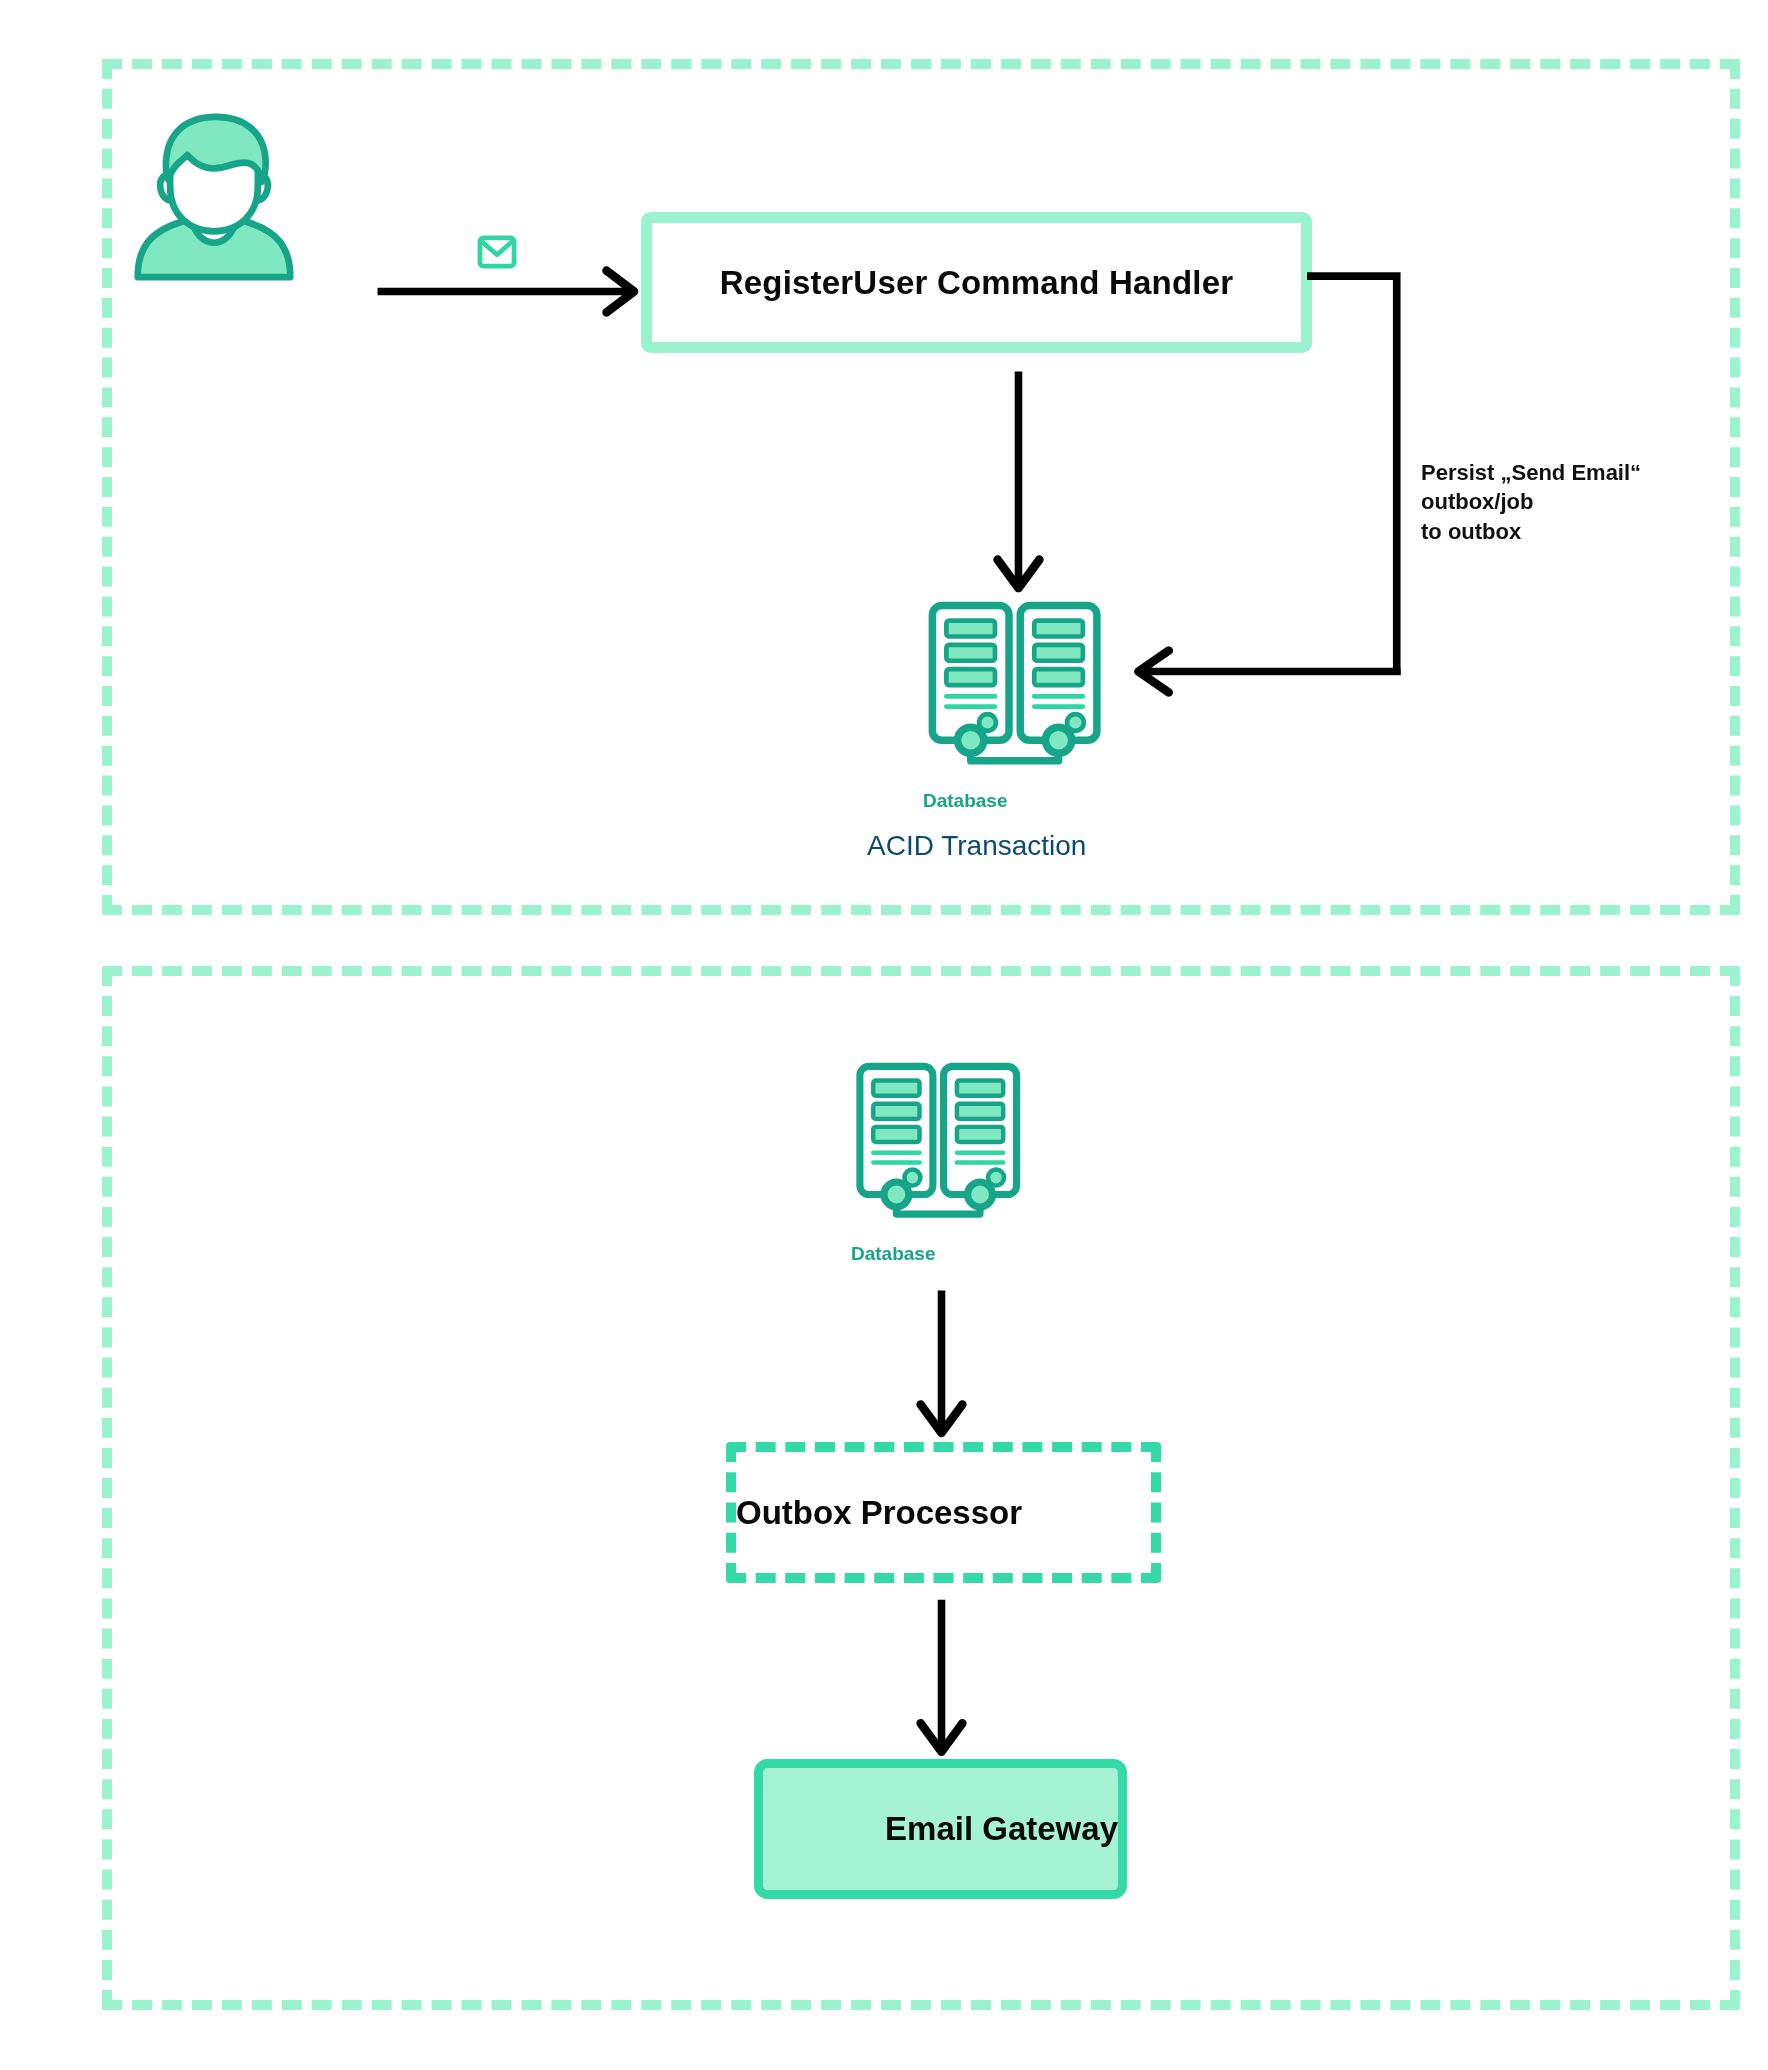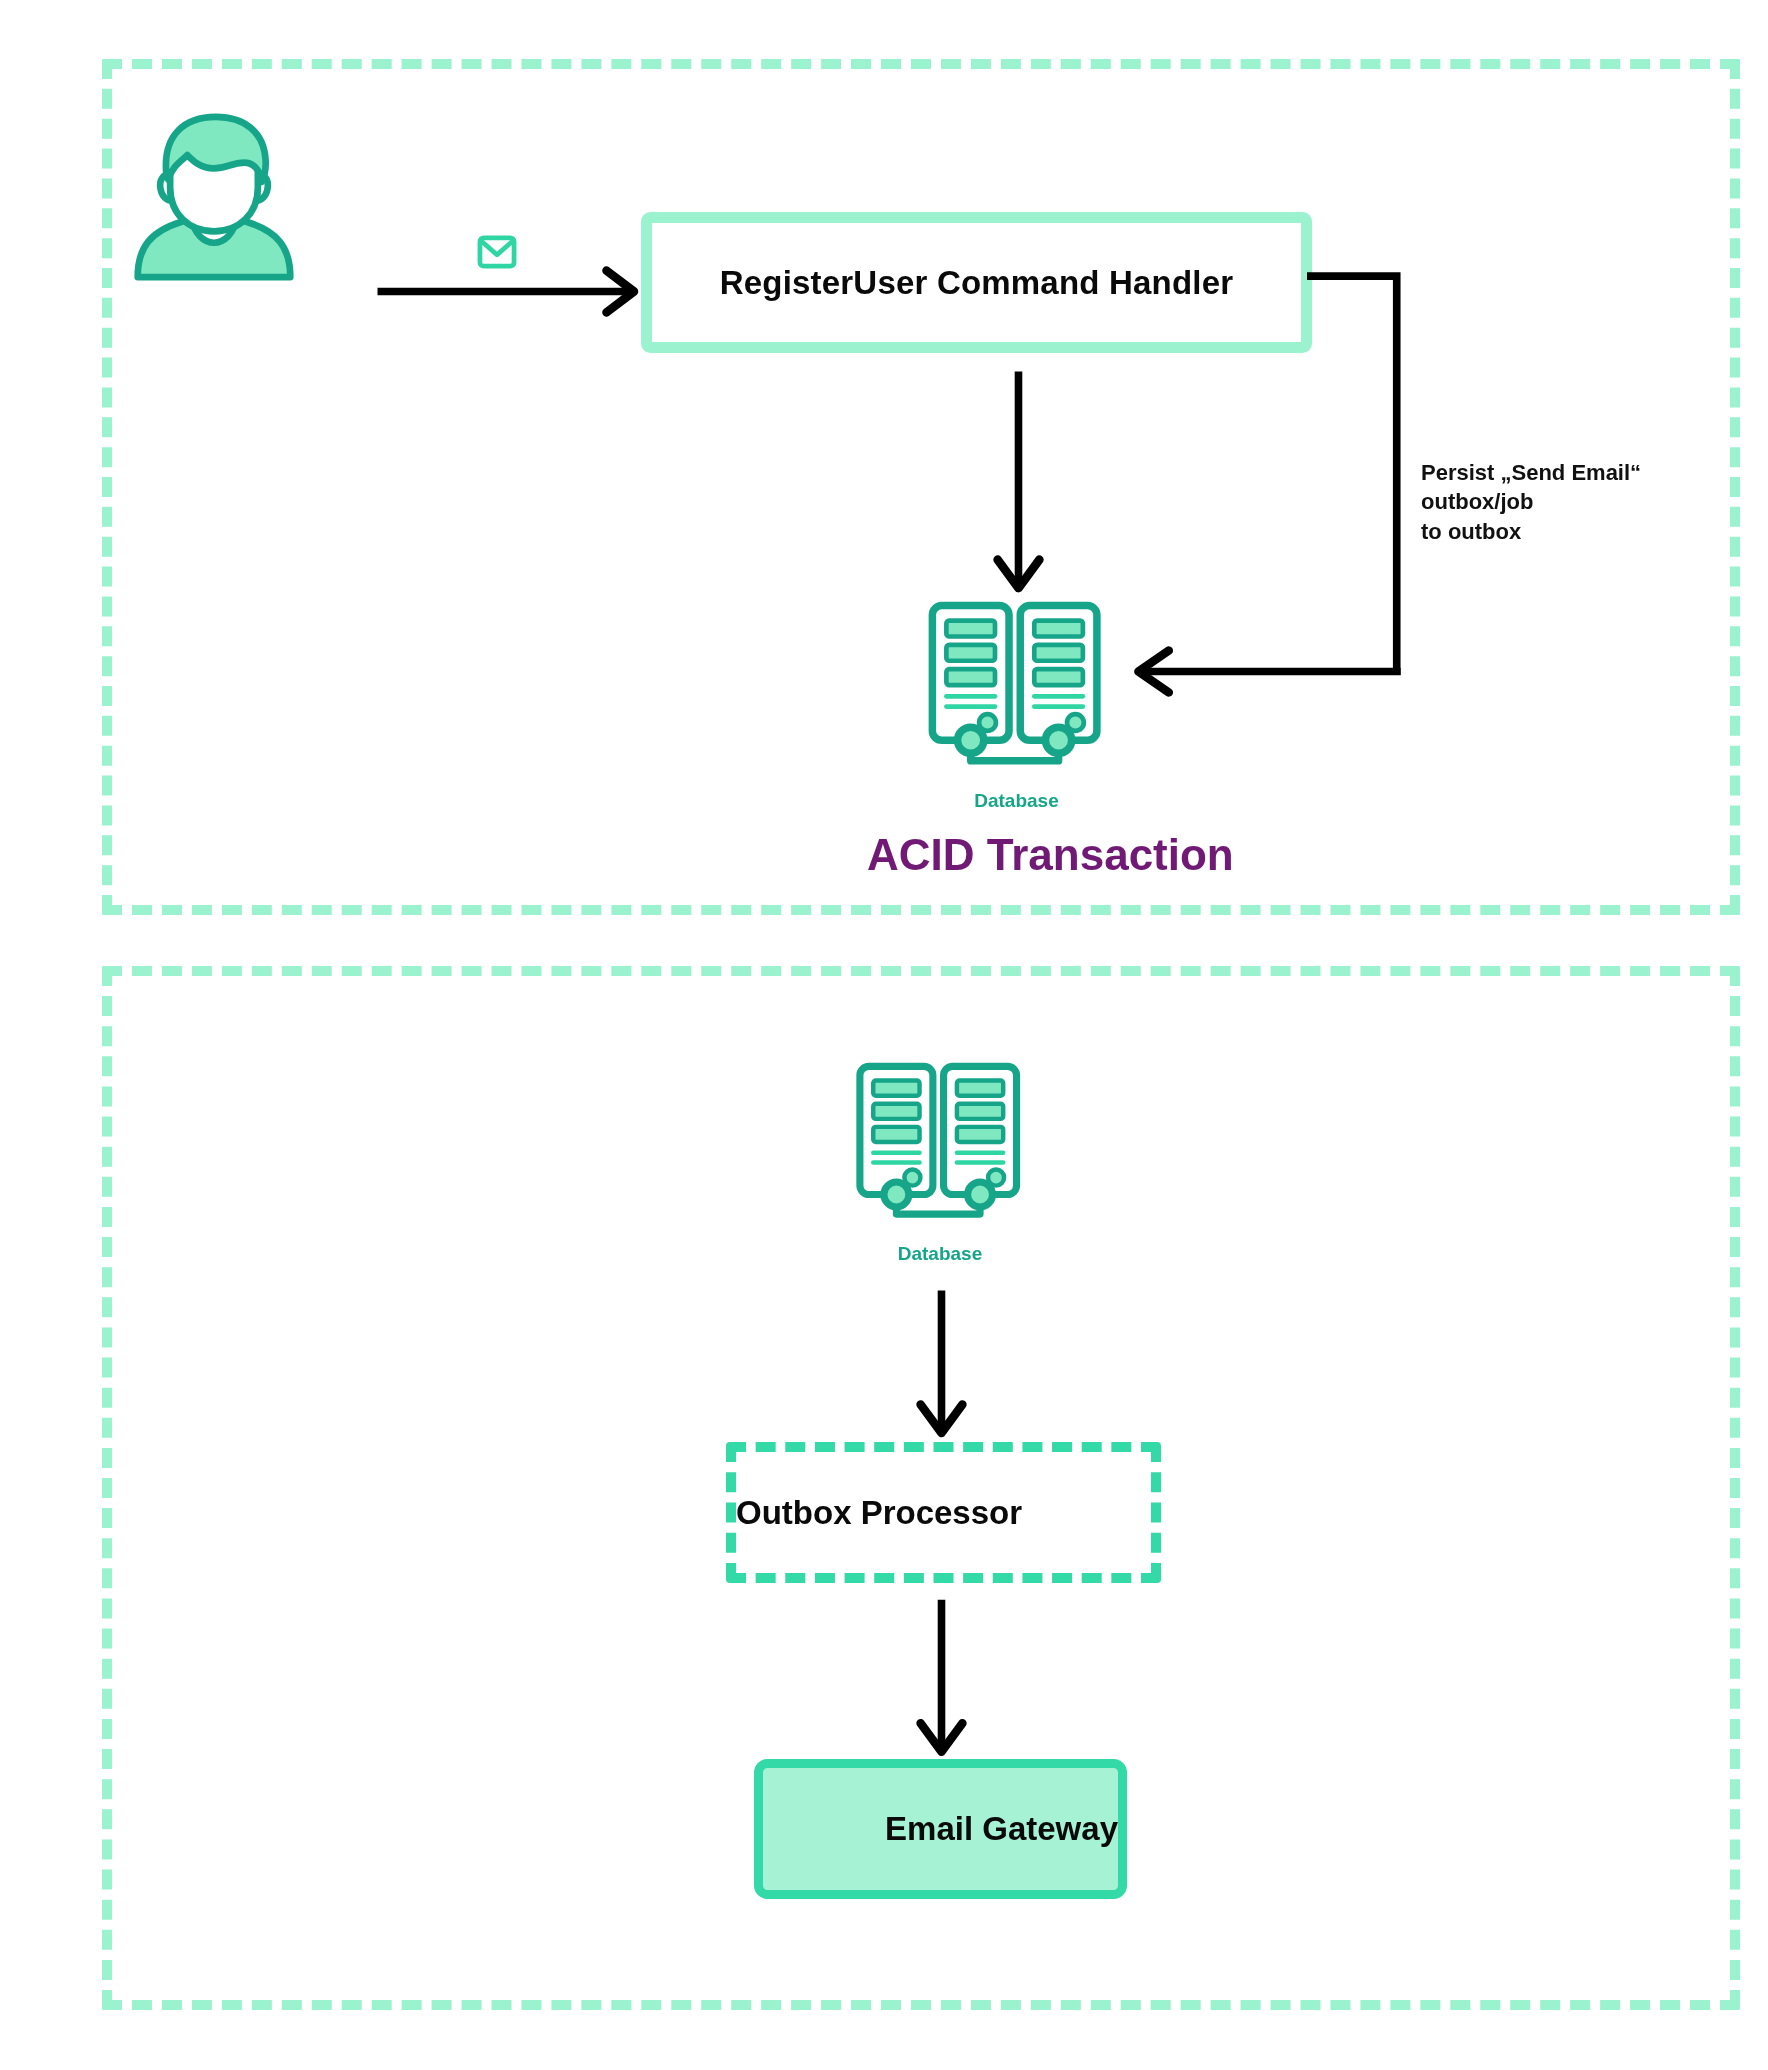--- a/index.html
+++ b/index.html
@@ -83,40 +83,40 @@
   .gateway-box .label {
     font-size: 33px;
     font-weight: bold;
     color: #0a0a0a;
     white-space: nowrap;
   }
 
   
   .caption-dark {
     position: absolute;
-    font-size: 44px;
-    font-weight: bold;
-    color: #701a75;
+    font-size: 28px;
+    font-weight: normal;
+    color: #0c4a6e;
     white-space: nowrap;
   }
   .caption-note {
     position: absolute;
     font-size: 22px;
     font-weight: bold;
     color: #111111;
     line-height: 1.33;
     white-space: nowrap;
   }
   .db-caption {
     position: absolute;
     font-size: 19px;
     font-weight: bold;
     color: #17A589;
     white-space: nowrap;
-    text-align: center;
+    text-align: left;
   }
 
   svg { display: block; overflow: visible; }
 </style>
 </head>
 <body>
 
 <div id="canvas">
 
   <div class="zone" style="left:66px; top:59px; width:1638px; height:856px;"></div>

